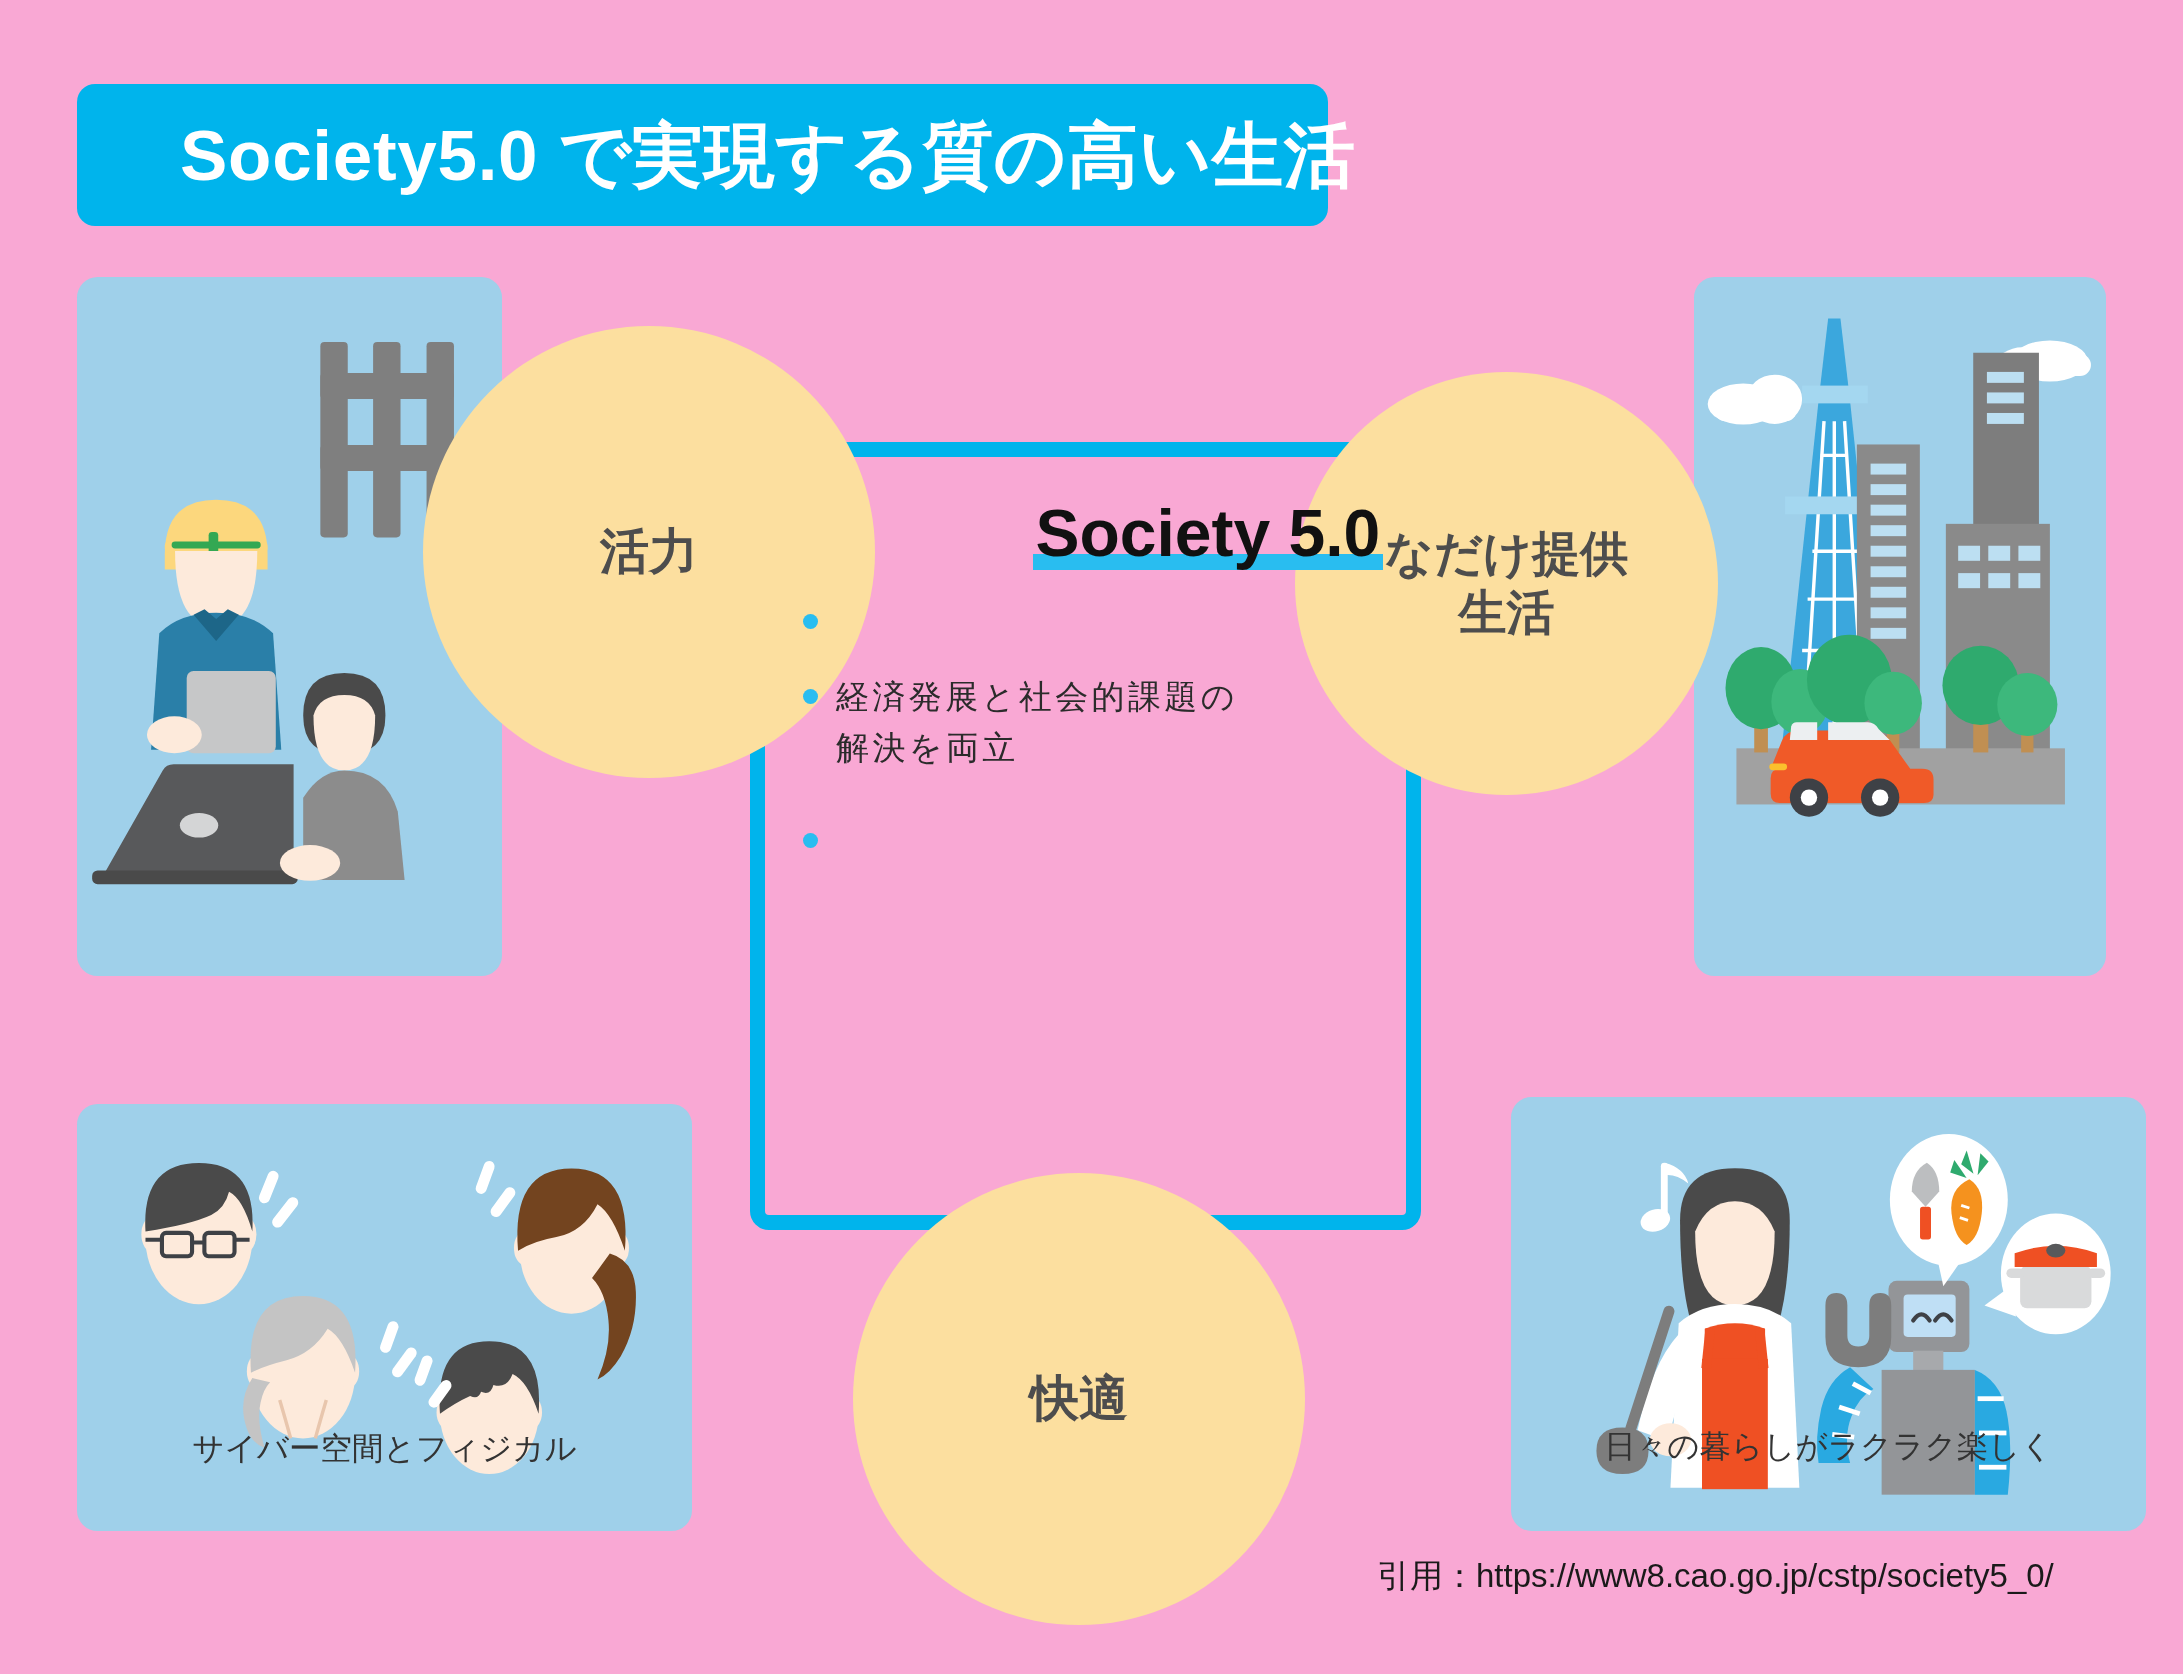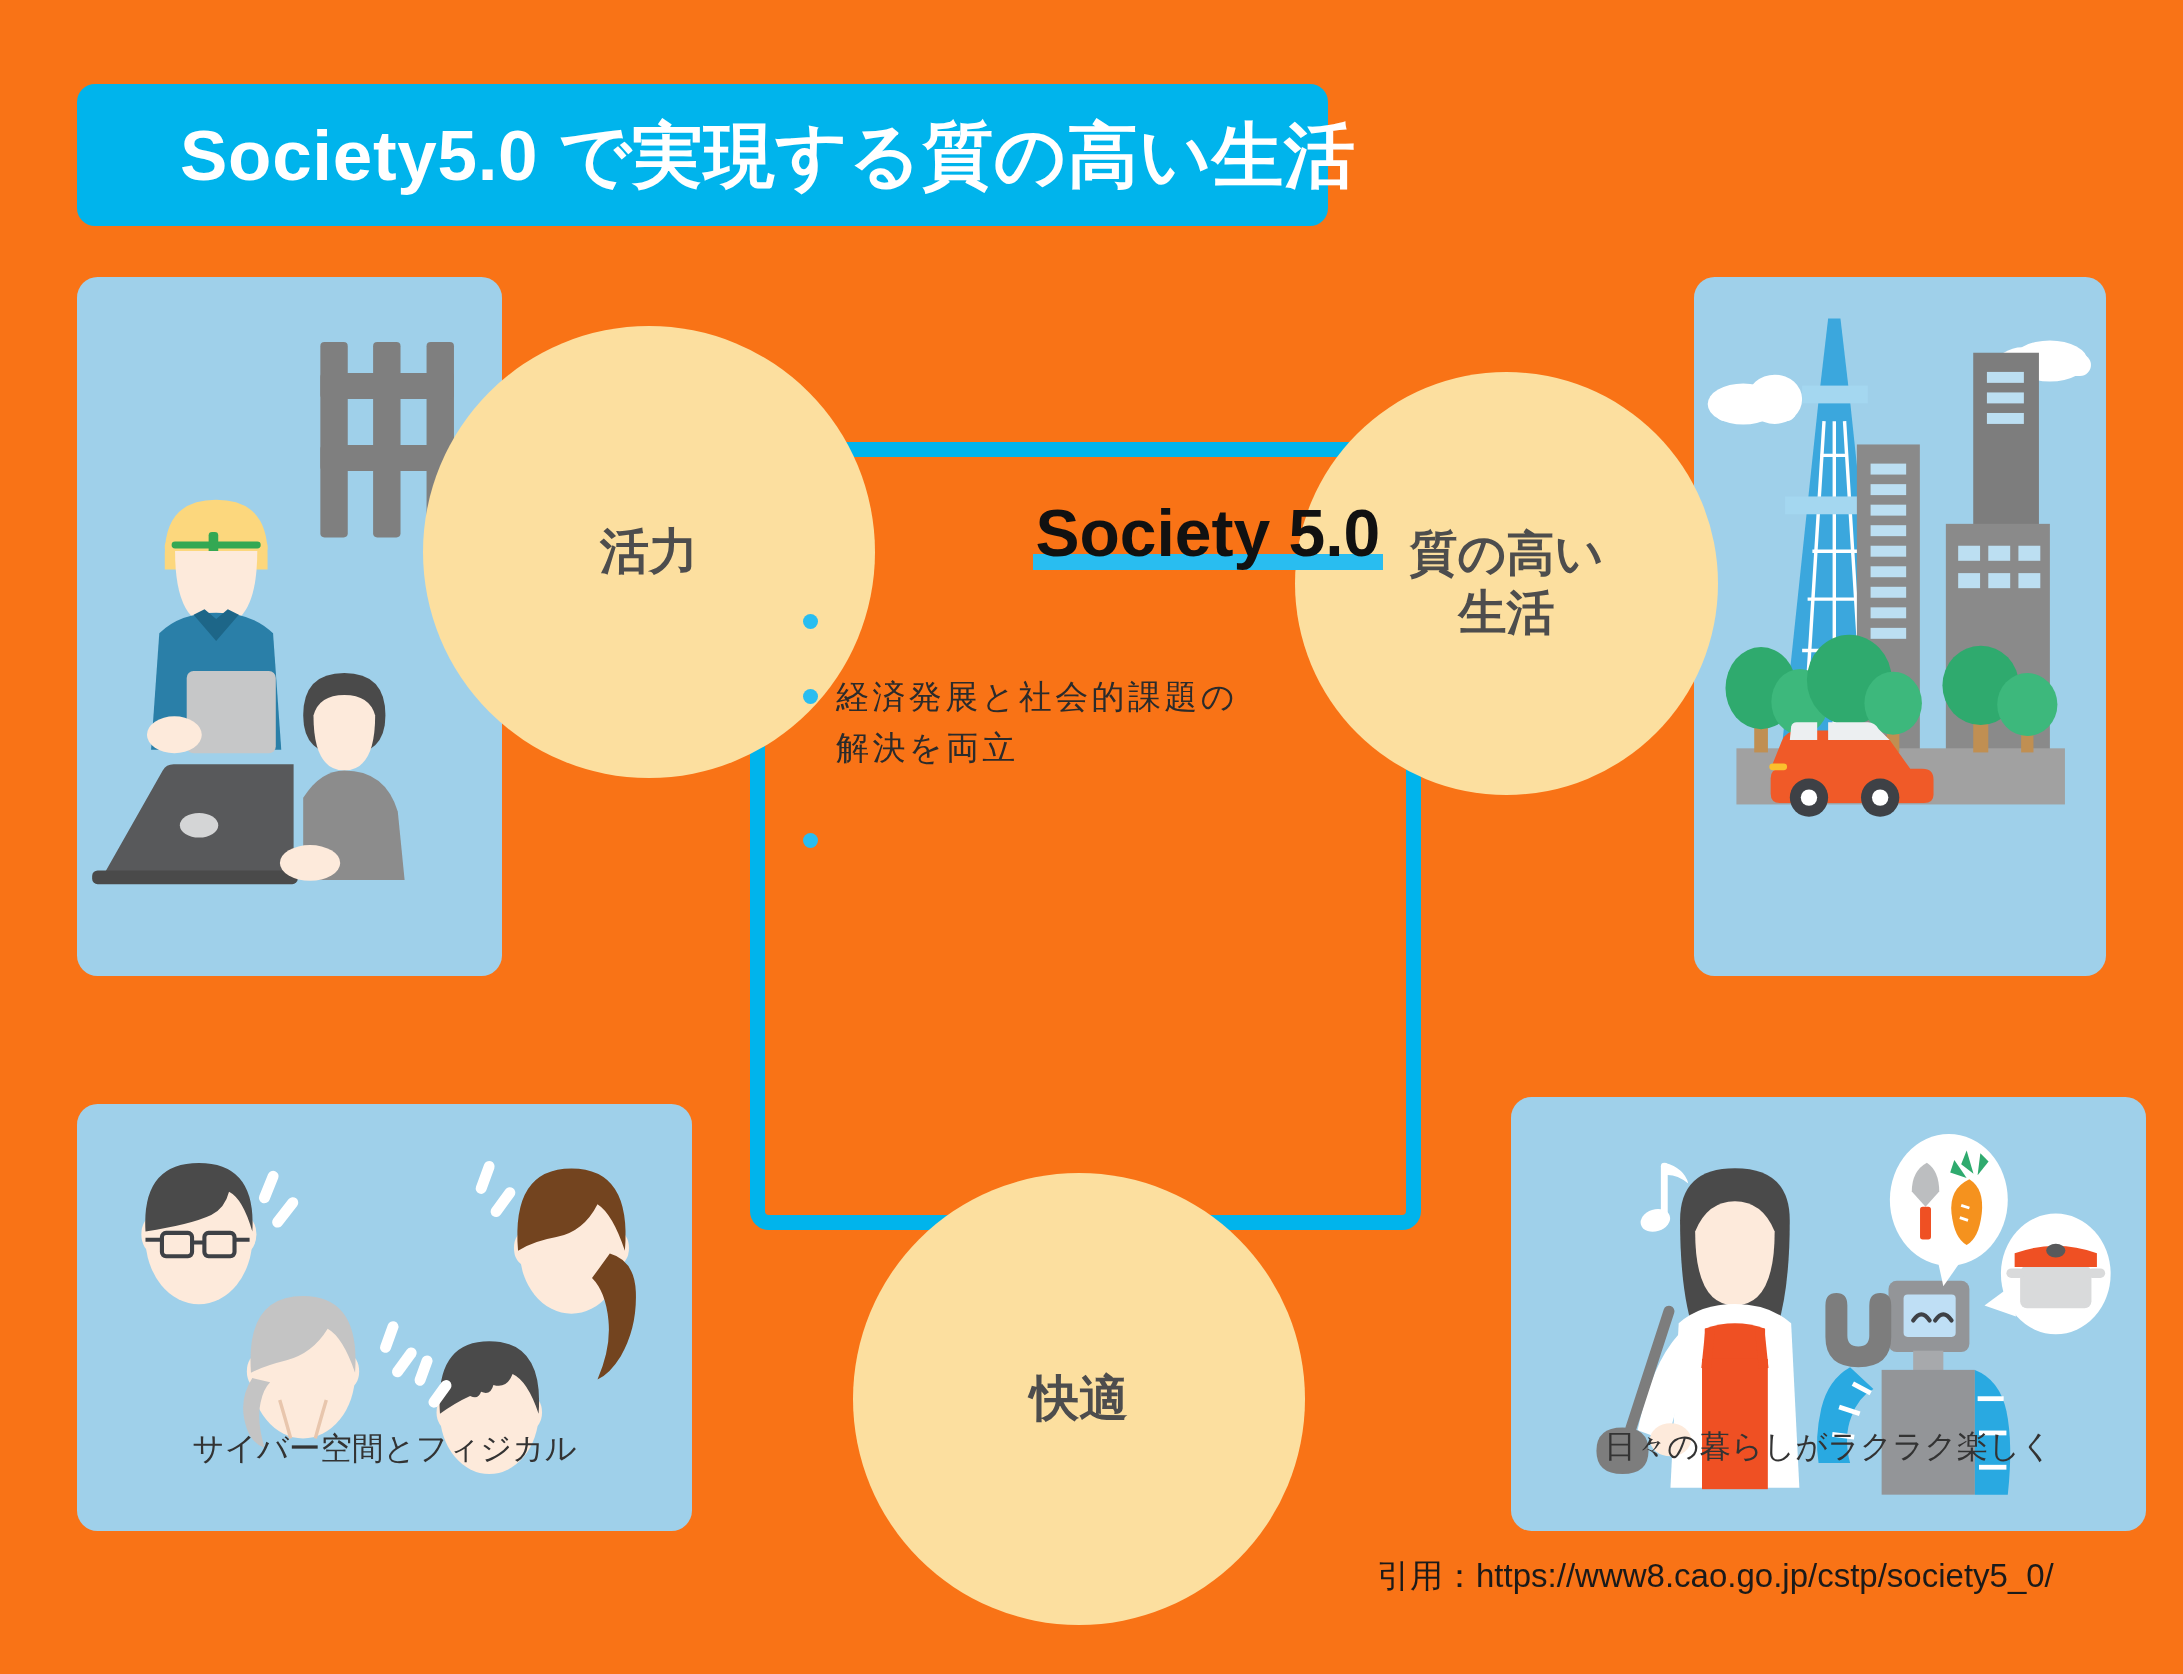--- a/index.html
+++ b/index.html
@@ -2,21 +2,21 @@
 <html style="font-size:11px"><head>
 <meta charset="utf-8">
 <style>
   html,body{margin:0;padding:0;background:#ffffff;}
   body{font-family:"Liberation Sans","DejaVu Sans",sans-serif;}
 
   #stage{
     position:relative;
     width:2183px;
     height:1674px;
-    background:#f97316;
+    background:#f9a8d4;
     overflow:hidden;
   }
 
   
   #title-banner{
     position:absolute;
     left:77px; top:84px;
     width:1251px; height:142px;
     background:#00b4ec;
     border-radius:18px;
@@ -419,21 +419,21 @@
     </svg>
     <div class="panel-caption">日々の暮らしがラクラク楽しく</div>
   </div>
 
   <div id="center-box"></div>
 
   <div class="circle" id="circle-vitality">
     <span class="circle-label">活力</span>
   </div>
   <div class="circle" id="circle-quality">
-    <span class="circle-label">質の高い
+    <span class="circle-label">なだけ提供
 生活</span>
   </div>
   <div class="circle" id="circle-comfort">
     <span class="circle-label">快適</span>
   </div>
 
   <div id="center-content">
     <div id="center-heading">
       <span class="hl">Society 5.0</span>
     </div>

